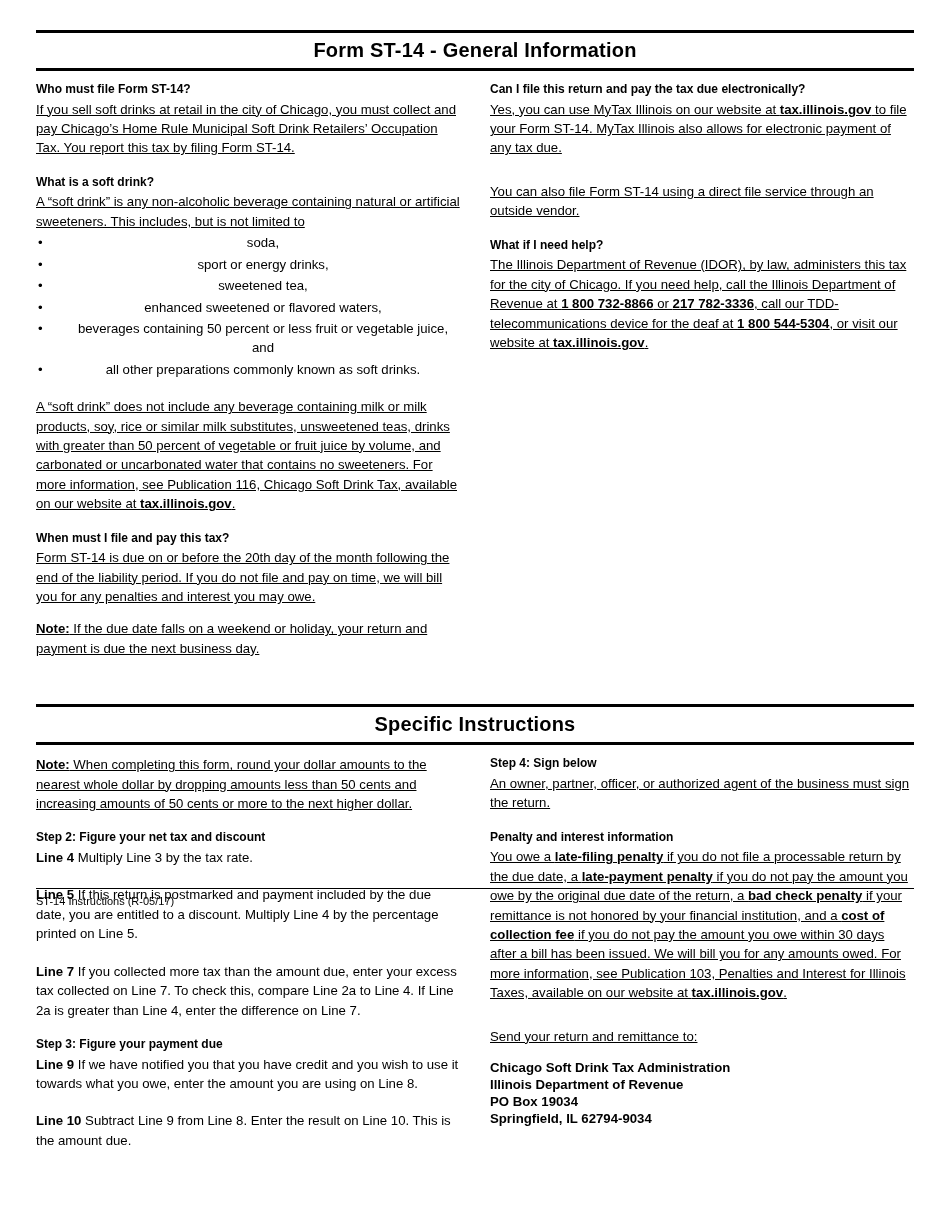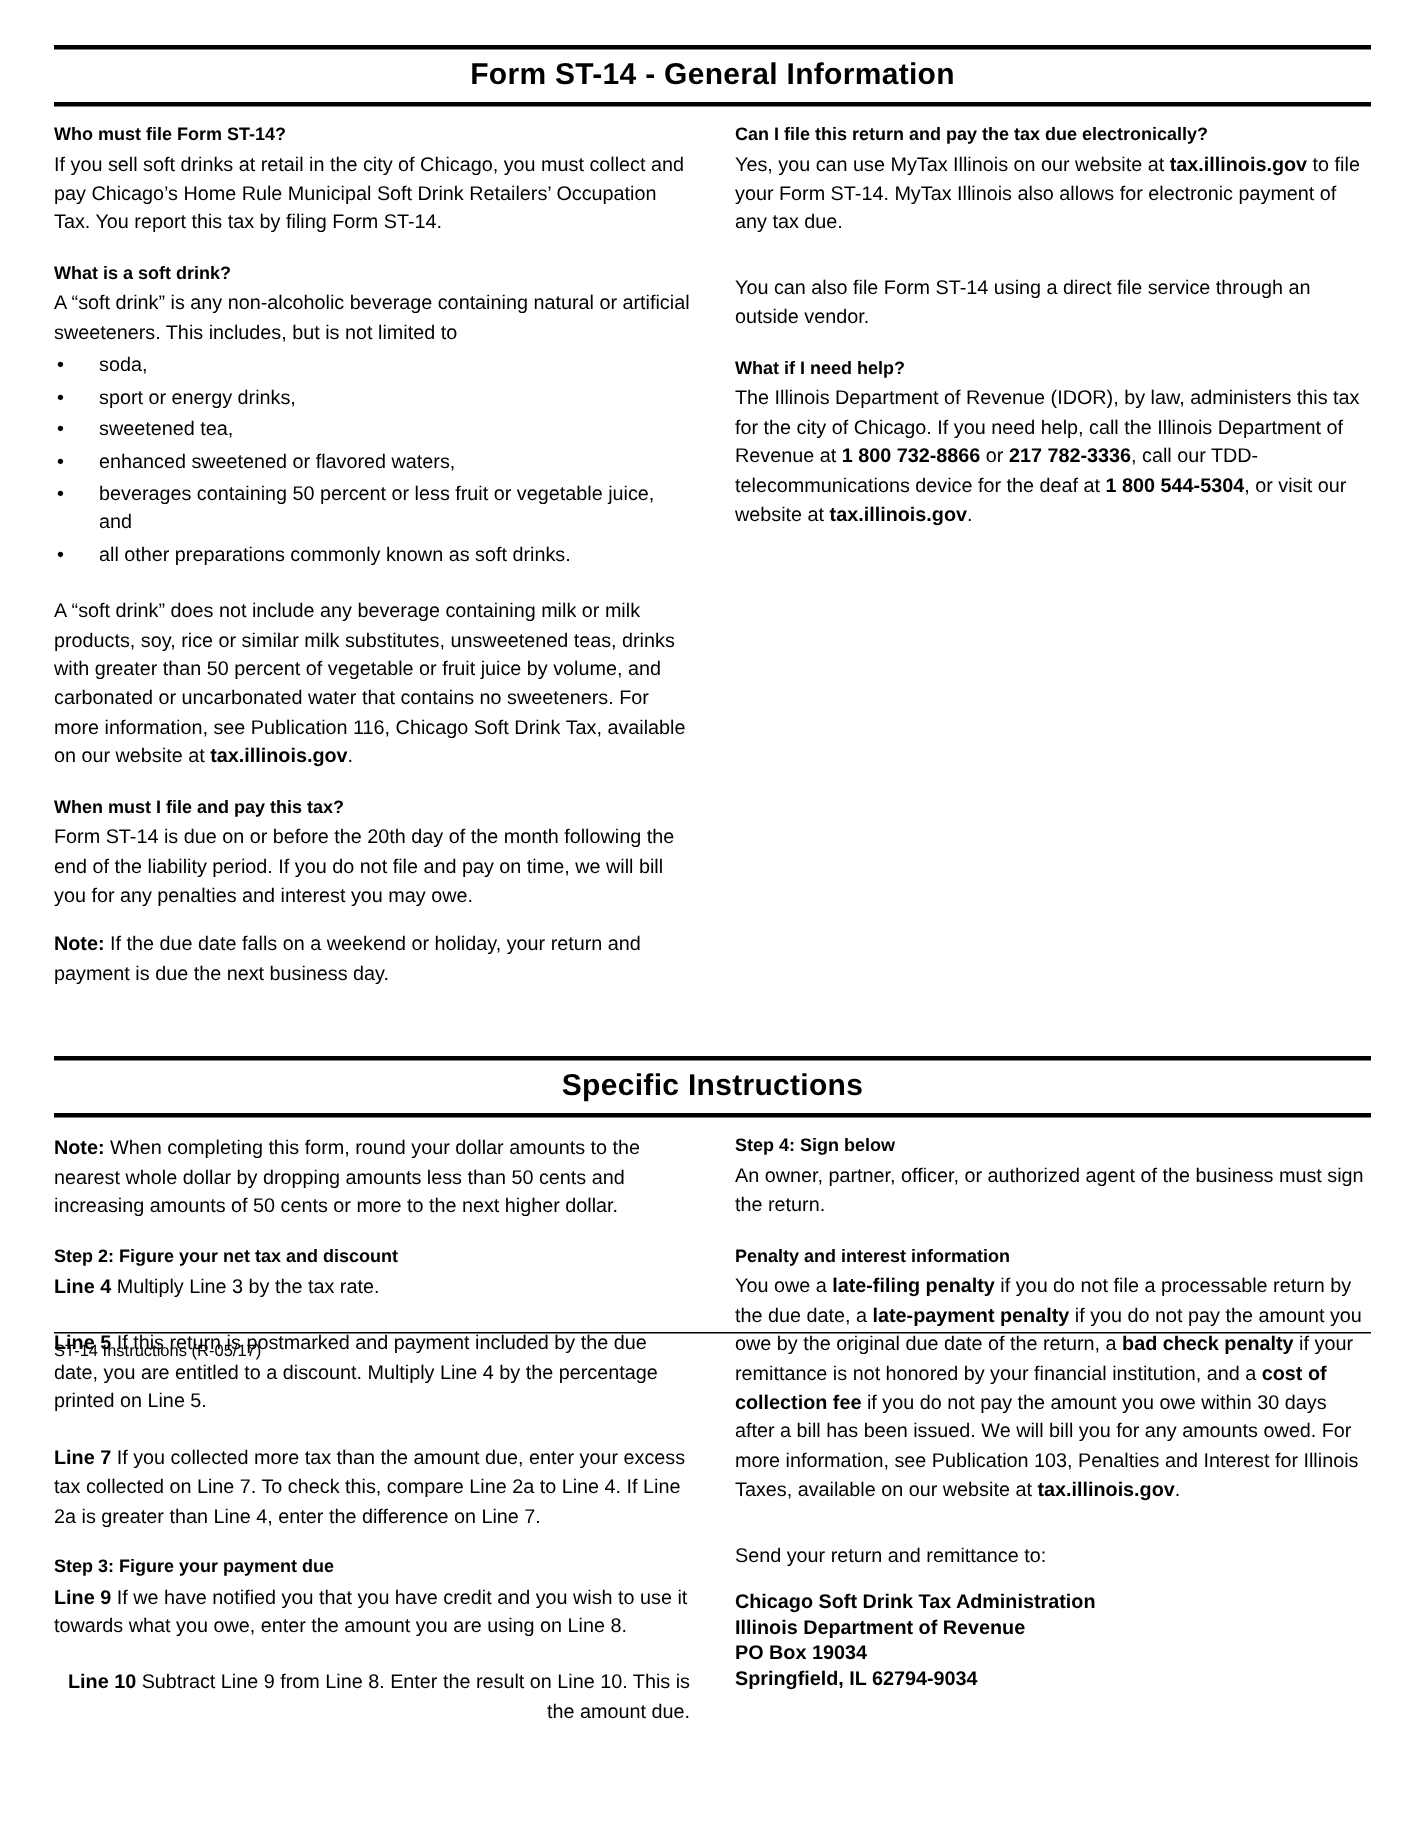--- a/index.html
+++ b/index.html
@@ -48,26 +48,28 @@
   h3.head {
     font-size: 12px;
     font-weight: bold;
     margin: 0 0 1px 0;
   }
   .sec {
     margin-bottom: 16px;
   }
   p {
     margin: 0 0 0 0;
+    text-decoration: underline;
   }
   p + p { margin-top: 13px; }
   ul.bullets {
     list-style: none;
     margin: 0;
     padding: 0;
+    text-align: center;
   }
   ul.bullets li {
     position: relative;
     padding-left: 30px;
     margin-top: 2px;
     line-height: 1.47;
   }
   ul.bullets li::before {
     content: "\2022";
     position: absolute;
@@ -179,21 +181,21 @@
       <div class="sec">
         <h3 class="head">Step 2: Figure your net tax and discount</h3>
         <div class="lineitem" style="margin-top:0;"><b class="lbl">Line 4</b><span>  Multiply Line 3 by the tax rate.</span></div>
         <div class="lineitem" style="margin-top:18px;"><b class="lbl">Line 5</b><span>  If this return is postmarked and payment included by the due date, you are entitled to a discount. Multiply Line 4 by the percentage printed on Line 5.</span></div>
         <div class="lineitem" style="margin-top:18px;"><b class="lbl">Line 7</b><span>  If you collected more tax than the amount due, enter your excess tax collected on Line 7. To check this, compare Line 2a to Line 4. If Line 2a is greater than Line 4, enter the difference on Line 7.</span></div>
       </div>
 
       <div class="sec">
         <h3 class="head">Step 3: Figure your payment due</h3>
         <div class="lineitem" style="margin-top:0;"><b class="lbl">Line 9</b><span>  If we have notified you that you have credit and you wish to use it towards what you owe, enter the amount you are using on Line 8.</span></div>
-        <div class="lineitem" style="margin-top:18px;text-align:right;"><b class="lbl">Line 10</b><span>  Subtract Line 9 from Line 8. Enter the result on Line 10. This is the amount due.</span></div>
+        <div class="lineitem" style="margin-top:18px;"><b class="lbl">Line 10</b><span>  Subtract Line 9 from Line 8. Enter the result on Line 10. This is the amount due.</span></div>
       </div>
 
     </div>
 
     <div class="col">
 
       <div class="sec">
         <h3 class="head">Step 4: Sign below</h3>
         <p>An owner, partner, officer, or authorized agent of the business must sign the return.</p>
       </div>

